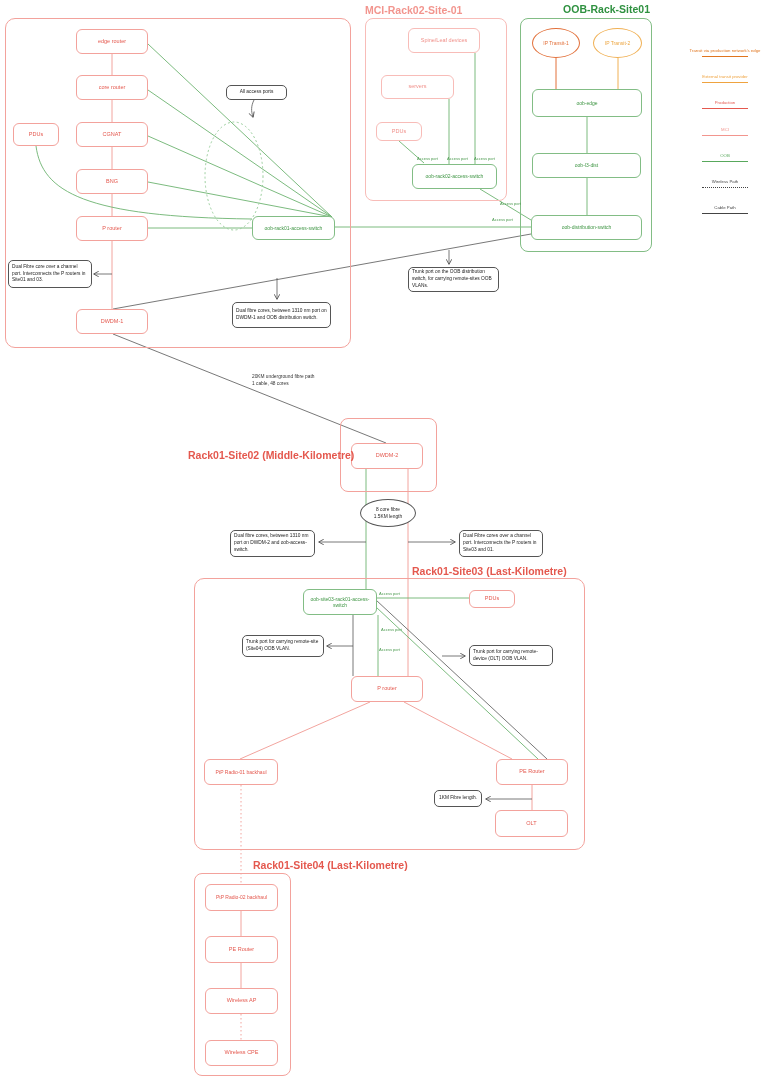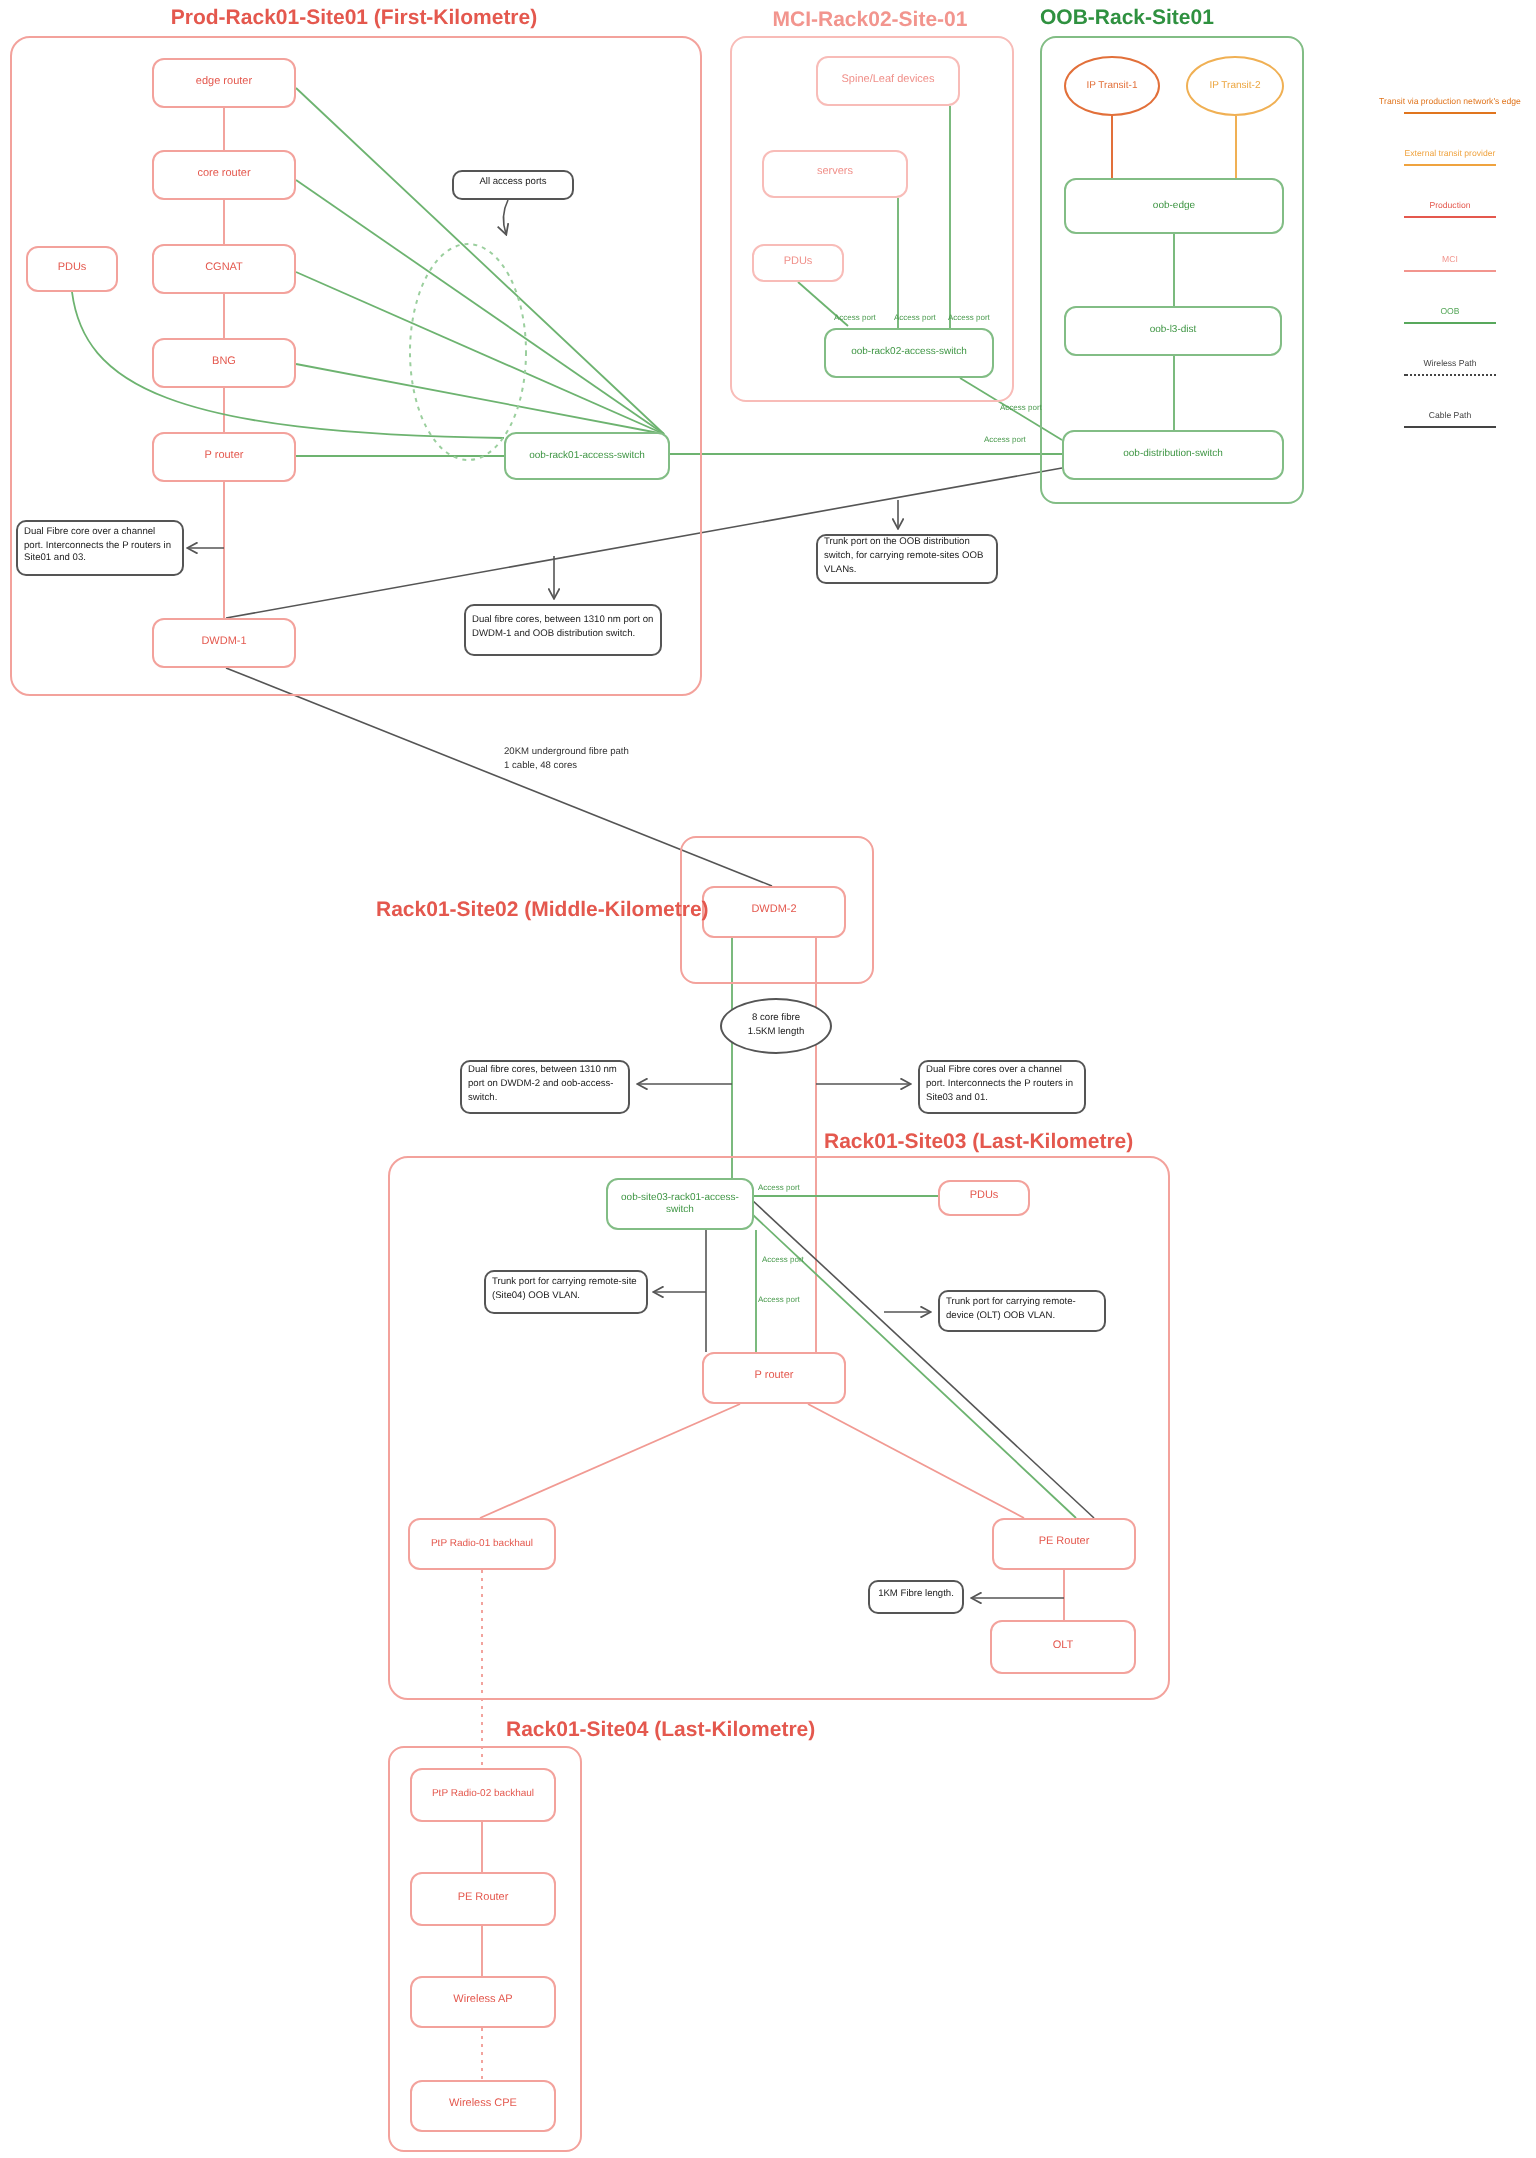--- a/index.html
+++ b/index.html
@@ -113,23 +113,22 @@
     </g>
   </svg>
 
   <div class="frame prod" style="left:5px;top:18px;width:344px;height:328px;"></div>
   <div class="frame mci" style="left:365px;top:18px;width:140px;height:181px;border-radius:8px;"></div>
   <div class="frame oob" style="left:520px;top:18px;width:130px;height:232px;border-radius:8px;"></div>
   <div class="frame prod" style="left:340px;top:418px;width:95px;height:72px;border-radius:8px;"></div>
   <div class="frame prod" style="left:194px;top:578px;width:389px;height:270px;"></div>
   <div class="frame prod" style="left:194px;top:873px;width:95px;height:201px;border-radius:8px;"></div>
 
-  <div class="title prod" style="left:5px;top:3px;width:344px;text-align:center;">Prod-Rack01-Site01 (First-Kilometre)</div>
-  <div class="title mci" style="left:365px;top:4px;width:140px;text-align:center;">MCI-Rack02-Site-01</div>
-  <div class="title oob" style="left:520px;top:3px;width:130px;text-align:left;">OOB-Rack-Site01</div>
+  <div class="title mci" style="left:365px;top:4px;width:140px;text-align:left;">MCI-Rack02-Site-01</div>
+  <div class="title oob" style="left:520px;top:3px;width:130px;text-align:right;">OOB-Rack-Site01</div>
   <div class="title prod" style="left:188px;top:449px;width:148px;text-align:left;">Rack01-Site02 (Middle-Kilometre)</div>
   <div class="title prod" style="left:412px;top:565px;">Rack01-Site03 (Last-Kilometre)</div>
   <div class="title prod" style="left:253px;top:859px;">Rack01-Site04 (Last-Kilometre)</div>
 
   <div class="node prod" style="left:76px;top:29px;width:72px;height:25px;">edge router</div>
   <div class="node prod" style="left:76px;top:75px;width:72px;height:25px;">core router</div>
   <div class="node prod" style="left:76px;top:122px;width:72px;height:25px;">CGNAT</div>
   <div class="node prod" style="left:76px;top:169px;width:72px;height:25px;">BNG</div>
   <div class="node prod" style="left:76px;top:216px;width:72px;height:25px;">P router</div>
   <div class="node prod" style="left:13px;top:123px;width:46px;height:23px;">PDUs</div>

